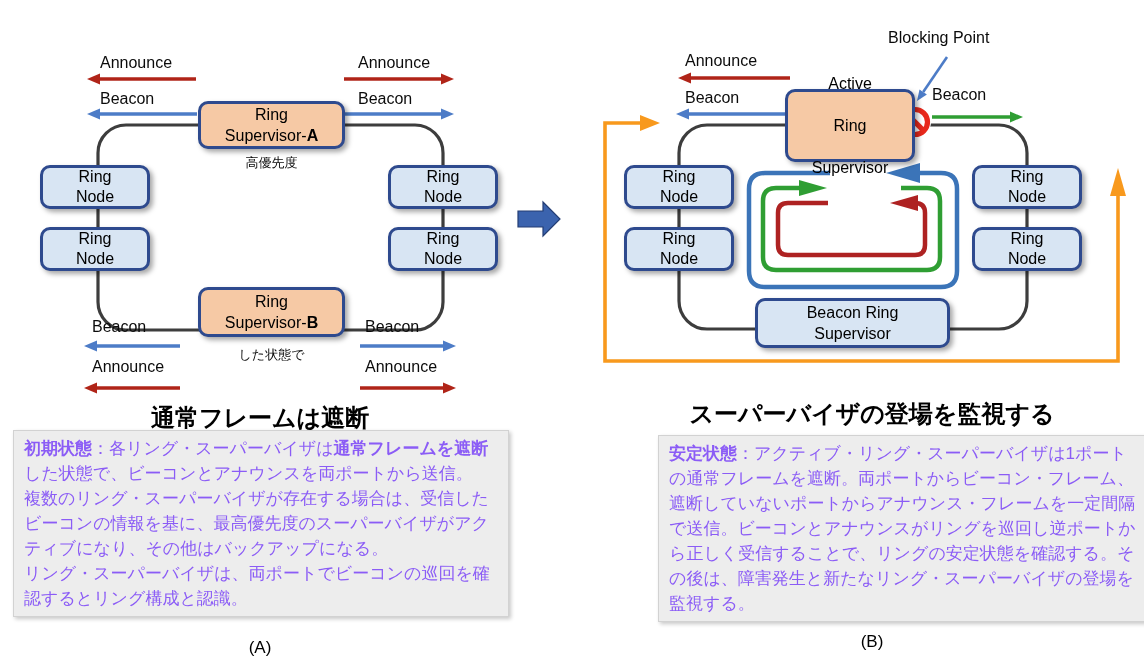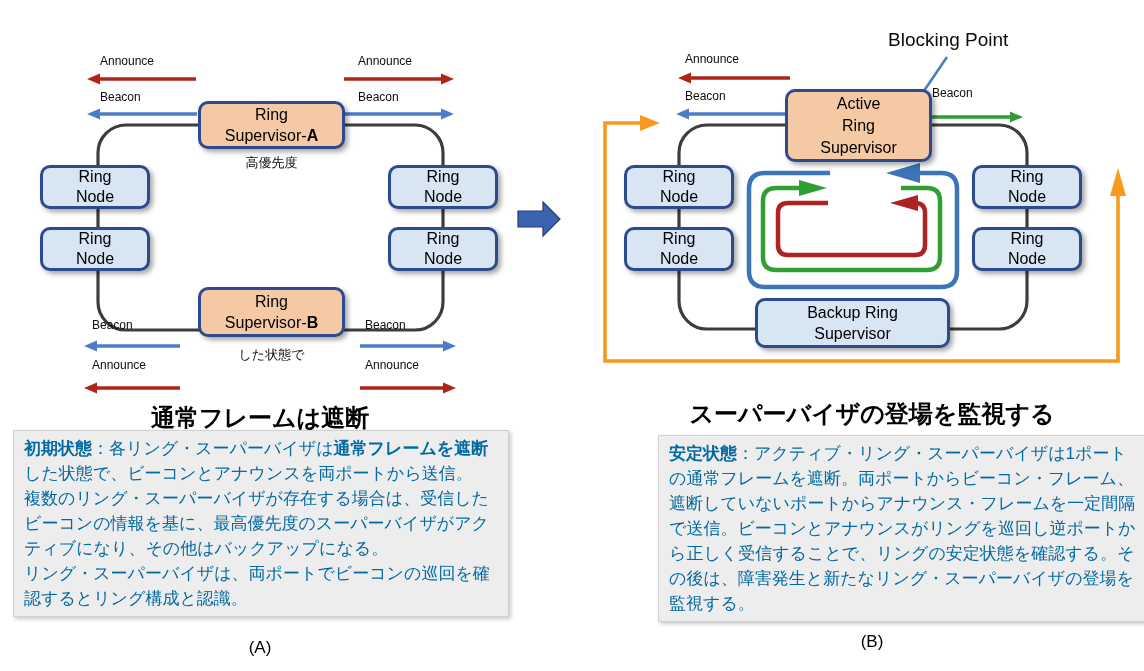--- a/index.html
+++ b/index.html
@@ -9,27 +9,27 @@
   }
   #lineart{position:absolute;left:0;top:0;width:1144px;height:671px;}
   .box{
     position:absolute;border:3px solid #2e4a8e;border-radius:10px;
     display:flex;flex-direction:column;align-items:center;justify-content:center;
     text-align:center;box-shadow:3px 3px 5px rgba(0,0,0,0.35);
     font-size:16px;line-height:20px;box-sizing:border-box;
   }
   .sup{background:#f6c9a5;}
   .node{background:#d8e5f3;}
-  .lbl{position:absolute;font-size:12px;white-space:nowrap;color:#0b0b0b;}
+  .lbl{position:absolute;font-size:16px;white-space:nowrap;color:#0b0b0b;}
   .prio{position:absolute;font-size:13px;text-align:center;color:#0b0b0b;}
   .dtitle{position:absolute;font-size:24px;font-weight:bold;text-align:center;color:#000;}
   .desc{
     position:absolute;width:474px;background:#ededed;border:1px solid #d2d2d2;
     box-shadow:2px 2px 4px rgba(0,0,0,0.22);
-    font-size:17px;line-height:25px;padding:5px 10px;color:#0369a1;
+    font-size:17px;line-height:25px;padding:5px 10px;color:#8b5cf6;
     text-align:left;word-break:break-all;
   }
   .desc b{font-weight:bold;}
   .caption{position:absolute;width:494px;text-align:center;font-size:17px;color:#000;}
 </style>
 </head>
 <body>
 
 <div id="stage">
 
@@ -161,23 +161,23 @@
   <div class="dtitle" style="left:13px;top:402px;width:494px;">通常フレームは遮断</div>
 
   <div class="desc" style="left:13px;top:430px;">
     <b>初期状態</b><span>：各リング・スーパーバイザは</span><b>通常フレームを遮断</b><span>した状態で、ビーコンとアナウンスを両ポートから送信。</span>
     <div>複数のリング・スーパーバイザが存在する場合は、受信したビーコンの情報を基に、最高優先度のスーパーバイザがアクティブになり、その他はバックアップになる。</div>
     <div>リング・スーパーバイザは、両ポートでビーコンの巡回を確認するとリング構成と認識。</div>
   </div>
 
   <div class="caption" style="left:13px;top:638px;">(A)</div>
 
-  <div class="lbl" style="left:888px;top:29px;font-size:19px;">Blocking Point</div>
-
-  <div class="box sup" style="left:785px;top:89px;width:147px;height:73px;line-height:22px;">
+  <div class="lbl" style="left:888px;top:29px;font-size:16px;">Blocking Point</div>
+
+  <div class="box sup" style="left:785px;top:89px;width:130px;height:73px;line-height:22px;gap:20px;">
     <span>Active</span>
     <span>Ring</span>
     <span>Supervisor</span>
   </div>
 
   <div class="box node" style="left:624px;top:165px;width:110px;height:44px;">
     <span>Ring</span>
     <span>Node</span>
   </div>
   <div class="box node" style="left:624px;top:227px;width:110px;height:44px;">
@@ -187,21 +187,21 @@
   <div class="box node" style="left:972px;top:165px;width:110px;height:44px;">
     <span>Ring</span>
     <span>Node</span>
   </div>
   <div class="box node" style="left:972px;top:227px;width:110px;height:44px;">
     <span>Ring</span>
     <span>Node</span>
   </div>
 
   <div class="box node" style="left:755px;top:298px;width:195px;height:50px;line-height:21px;">
-    <span>Backup Ring</span>
+    <span>Beacon Ring</span>
     <span>Supervisor</span>
   </div>
 
   <div class="lbl" style="left:685px;top:52px;">Announce</div>
   <div class="lbl" style="left:685px;top:89px;">Beacon</div>
   <div class="lbl" style="left:932px;top:86px;">Beacon</div>
 
   <div class="dtitle" style="left:625px;top:398px;width:494px;">スーパーバイザの登場を監視する</div>
 
   <div class="desc" style="left:658px;top:435px;">

